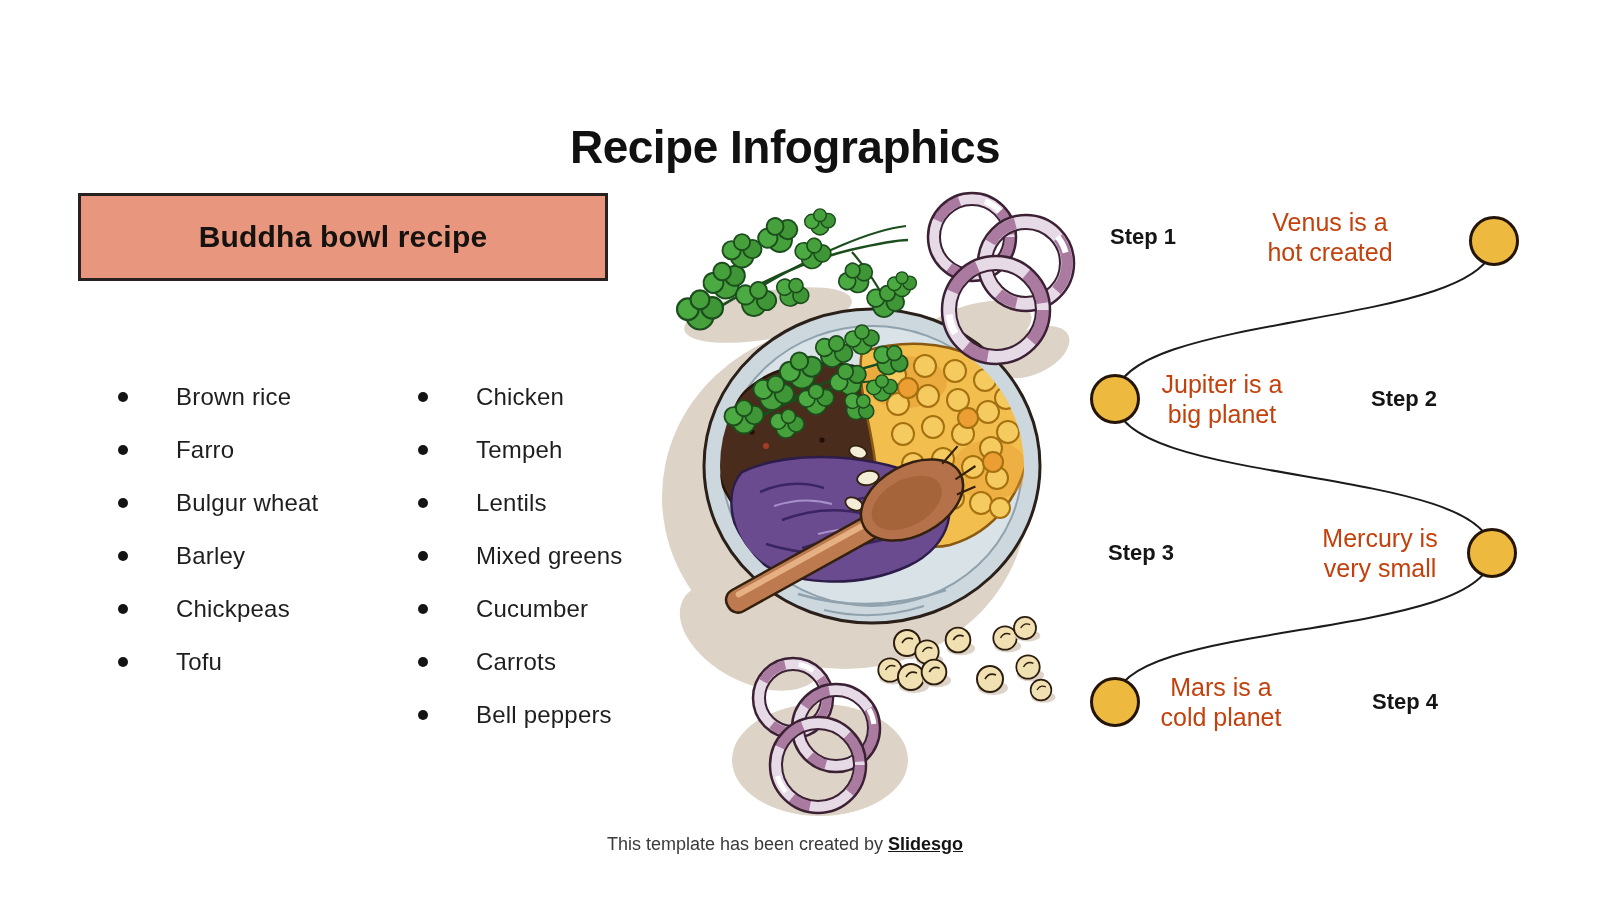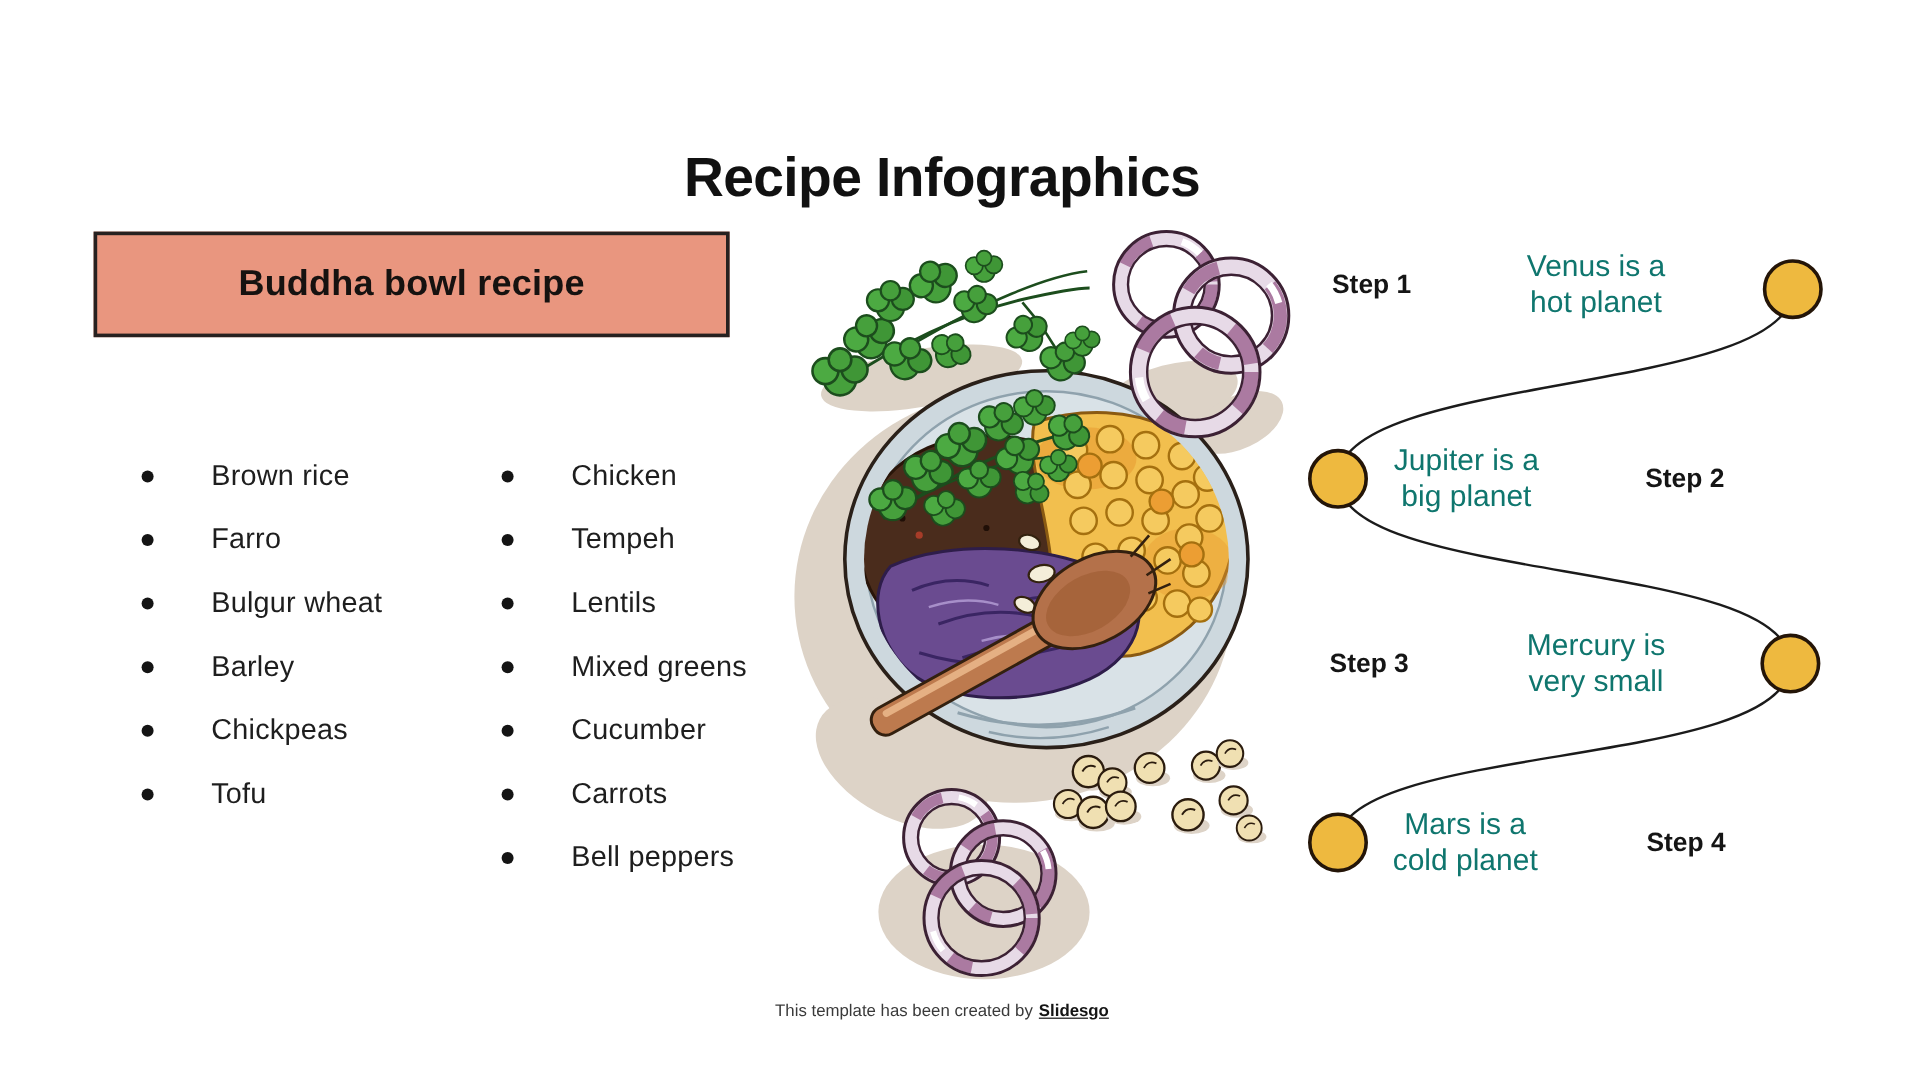--- a/index.html
+++ b/index.html
@@ -22,24 +22,24 @@
   li.ing-row{position:relative;height:53px;}
   .dot{position:absolute;left:118px;top:50%;transform:translateY(-50%);
     width:10px;height:10px;border-radius:50%;background:#141414;}
   .ing-label{position:absolute;left:176px;top:50%;transform:translateY(-50%);
     font-size:24px;color:#1e1e1e;letter-spacing:0.2px;white-space:nowrap;}
   .illustration{position:absolute;left:0;top:0;width:1600px;height:900px;pointer-events:none;}
   .flow-curve{position:absolute;left:0;top:0;width:1600px;height:900px;pointer-events:none;}
   .step-label{position:absolute;width:170px;text-align:center;font-size:22px;font-weight:800;
     color:#151515;line-height:32px;white-space:nowrap;}
   .step-text{position:absolute;width:190px;text-align:center;font-size:25px;font-weight:500;
-    color:#0f766e;line-height:30px;}
+    color:#c2410c;line-height:30px;}
   .step-marker{position:absolute;width:50px;height:50px;box-sizing:border-box;border-radius:50%;
     background:#EEB93F;border:3px solid #241508;}
-  .footer{position:absolute;left:0;top:834px;width:1570px;text-align:center;font-size:14px;color:#3a3a3a;}
+  .footer{position:absolute;left:0;top:834px;width:1570px;text-align:center;font-size:18px;color:#3a3a3a;}
   .footer-brand{font-weight:800;color:#141414;text-decoration:underline;margin-left:5px;cursor:pointer;}
 </style>
 </head>
 <body>
 
 <div class="slide">
 
   <h1 class="slide-title">Recipe Infographics</h1>
 
   <div class="recipe-box">
@@ -325,33 +325,33 @@
   </svg>
 
   <svg class="flow-curve" viewBox="0 0 1600 900" aria-hidden="true">
     <path d="M 1494,241 C 1494,330 1115,310 1115,399 C 1115,488 1492,464 1492,553 C 1492,642 1115,618 1115,702" fill="none" stroke="#1b1b1b" stroke-width="2"></path>
   </svg>
 
   <div>
     <div class="step-label" style="left:1058px;top:221px;">Step 1</div>
     <div class="step-text" style="left:1235px;top:207px;">
       <div>Venus is a</div>
-      <div>hot planet</div>
+      <div>hot created</div>
     </div>
     <div class="step-marker" style="left:1469px;top:216px;"></div>
 
     <div class="step-marker" style="left:1090px;top:374px;"></div>
     <div class="step-text" style="left:1127px;top:369px;">
       <div>Jupiter is a</div>
       <div>big planet</div>
     </div>
     <div class="step-label" style="left:1319px;top:383px;">Step 2</div>
 
     <div class="step-label" style="left:1056px;top:537px;">Step 3</div>
-    <div class="step-text" style="left:1235px;top:523px;">
+    <div class="step-text" style="left:1285px;top:523px;">
       <div>Mercury is</div>
       <div>very small</div>
     </div>
     <div class="step-marker" style="left:1467px;top:528px;"></div>
 
     <div class="step-marker" style="left:1090px;top:677px;"></div>
     <div class="step-text" style="left:1126px;top:672px;">
       <div>Mars is a</div>
       <div>cold planet</div>
     </div>

